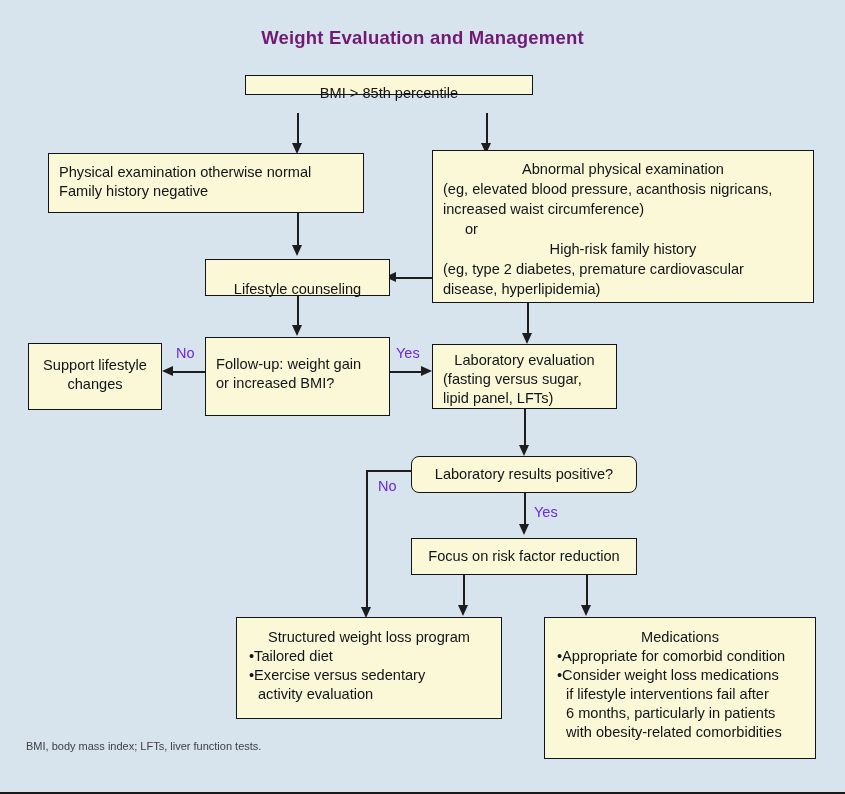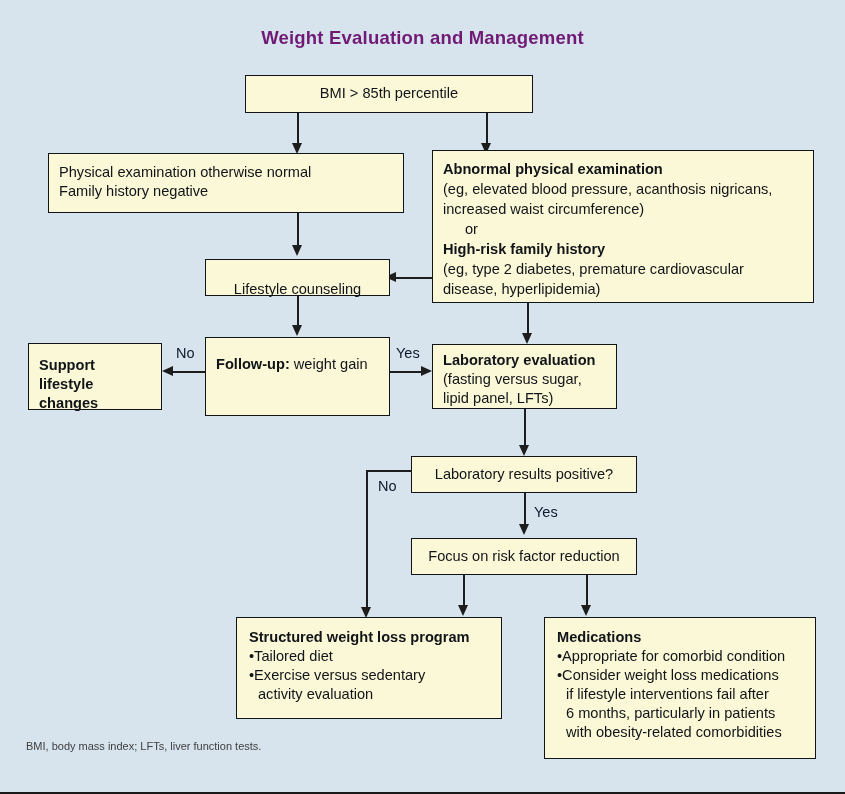--- a/index.html
+++ b/index.html
@@ -40,21 +40,21 @@
     color: #111418;
     font-size: 14.6px;
     line-height: 19px;
   }
   .box .inner {
     padding: 6px 9px;
   }
   .box.center .inner {
     text-align: center;
   }
-  .bold { font-weight: bold; }
+  .bold { font-weight: normal; text-align: center; }
   .indent { display: inline-block; padding-left: 22px; }
   .bullet-line { display: block; text-indent: 0; }
   .cont { display: block; padding-left: 9px; }
 
   
   .vline {
     position: absolute;
     width: 1.6px;
     background: #1d1d1d;
   }
@@ -81,50 +81,50 @@
   .arr-right {
     position: absolute;
     width: 0; height: 0;
     border-top: 5.5px solid transparent;
     border-bottom: 5.5px solid transparent;
     border-left: 11px solid #1d1d1d;
   }
   .edge-label {
     position: absolute;
     font-size: 14.5px;
-    color: #0f172a;
+    color: #6d28d9;
   }
   .footnote {
     position: absolute;
     left: 26px;
     top: 740px;
     font-size: 11px;
     color: #404040;
   }
 </style>
 </head>
 <body>
 
 <div id="frame">
 
   <div class="title">Weight Evaluation and Management</div>
 
-  <div class="box center" style="left:245px; top:75px; width:288px; height:38px;">
+  <div class="box center" style="left:245px; top:75px; width:288px; height:20px;">
     <div class="inner" style="padding-top:8px;">
       <span>BMI &gt; 85th percentile</span>
     </div>
   </div>
 
   <div class="vline" style="left:297px; top:113px; height:33px;"></div>
   <div class="arr-down" style="left:292.3px; top:143px;"></div>
 
   <div class="vline" style="left:486px; top:113px; height:33px;"></div>
   <div class="arr-down" style="left:481.3px; top:143px;"></div>
 
-  <div class="box" style="left:48px; top:153px; width:356px; height:60px;">
+  <div class="box" style="left:48px; top:153px; width:316px; height:60px;">
     <div class="inner" style="padding:9px 10px;">
       <span class="bullet-line">Physical examination otherwise normal</span>
       <span class="bullet-line">Family history negative</span>
     </div>
   </div>
 
   <div class="box" style="left:432px; top:150px; width:382px; height:153px;">
     <div class="inner" style="padding:8px 10px; line-height:20px;">
       <span class="bullet-line bold">Abnormal physical examination</span>
       <span class="bullet-line">(eg, elevated blood pressure, acanthosis nigricans,</span>
@@ -158,20 +158,21 @@
     </div>
   </div>
 
   <div class="hline" style="left:170px; top:371px; width:35px;"></div>
   <div class="arr-left" style="left:162px; top:366.3px;"></div>
   <div class="edge-label" style="left:176px; top:345px;">No</div>
 
   <div class="box" style="left:205px; top:337px; width:185px; height:79px;">
     <div class="inner" style="padding:17px 10px;">
       <span class="bullet-line"><span class="bold">Follow-up:</span><span> weight gain</span></span>
+      <span class="bullet-line">or increased BMI?</span>
     </div>
   </div>
 
   <div class="hline" style="left:390px; top:371px; width:32px;"></div>
   <div class="arr-right" style="left:421px; top:366.3px;"></div>
   <div class="edge-label" style="left:396px; top:345px;">Yes</div>
 
   <div class="vline" style="left:527px; top:303px; height:33px;"></div>
   <div class="arr-down" style="left:522.3px; top:333px;"></div>
 
@@ -179,21 +180,21 @@
     <div class="inner" style="padding:6px 10px;">
       <span class="bullet-line bold">Laboratory evaluation</span>
       <span class="bullet-line">(fasting versus sugar,</span>
       <span class="bullet-line">lipid panel, LFTs)</span>
     </div>
   </div>
 
   <div class="vline" style="left:524px; top:409px; height:38px;"></div>
   <div class="arr-down" style="left:519.3px; top:445px;"></div>
 
-  <div class="box center" style="left:411px; top:456px; width:226px; height:37px;">
+  <div class="box center" style="left:411px; top:456px; width:226px; height:37px;border-radius:8px;">
     <div class="inner" style="padding-top:8px;">
       <span>Laboratory results positive?</span>
     </div>
   </div>
 
   <div class="hline" style="left:366px; top:470px; width:46px;"></div>
   <div class="vline" style="left:366px; top:470px; height:140px;"></div>
   <div class="arr-down" style="left:361.3px; top:607px;"></div>
   <div class="edge-label" style="left:378px; top:478px;">No</div>
 

